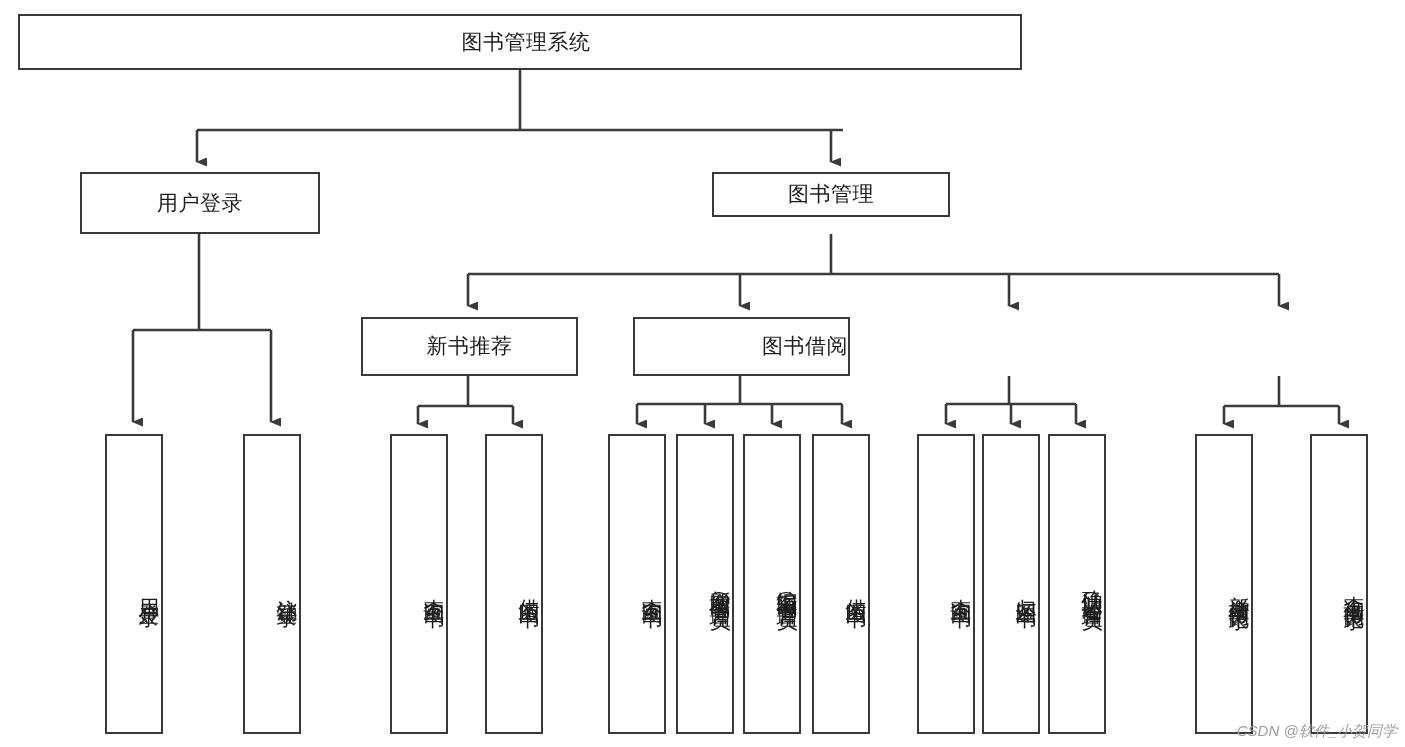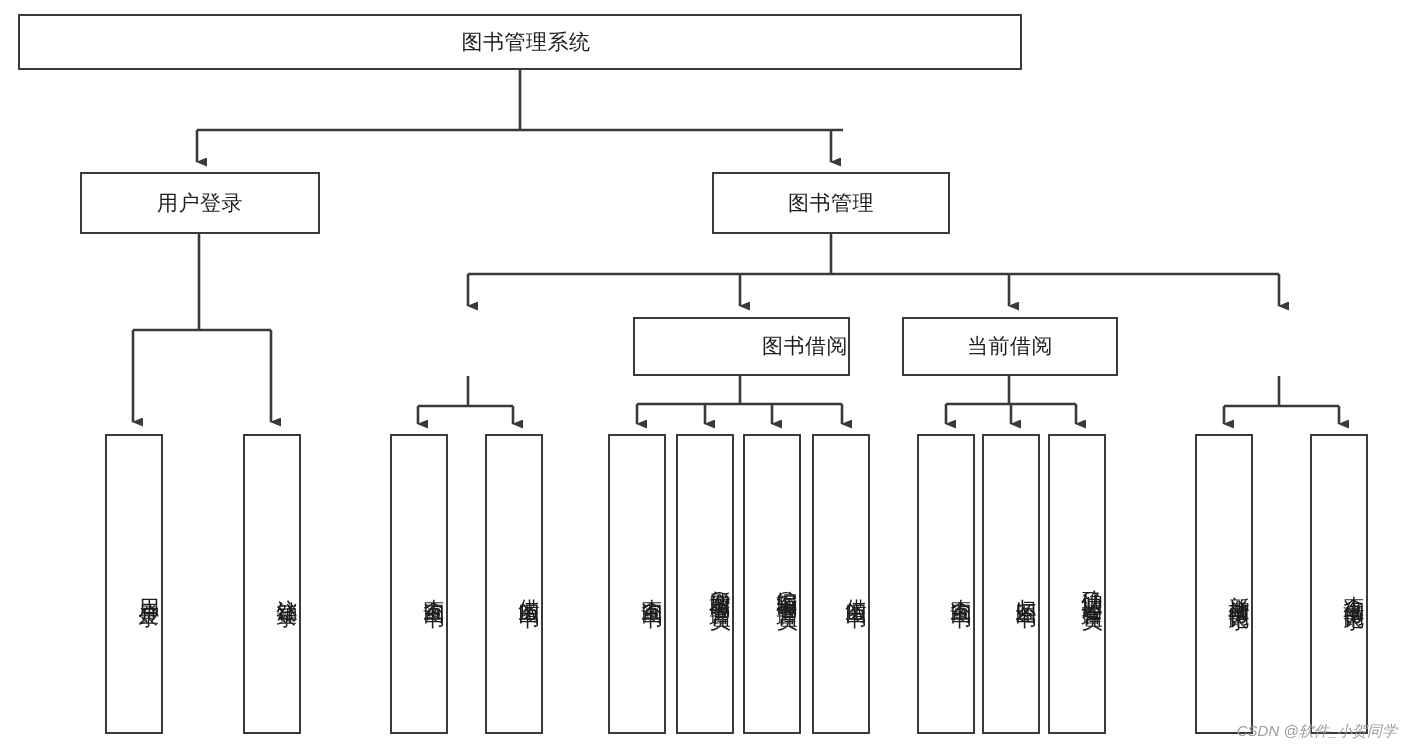--- a/index.html
+++ b/index.html
@@ -116,29 +116,29 @@
     </g>
   </svg>
 
   <div class="node horiz" style="left:18px; top:14px; width:1004px; height:56px;padding-left:12px;">
     <span>图书管理系统</span>
   </div>
 
   <div class="node horiz" style="left:80px; top:172px; width:240px; height:62px;">
     <span>用户登录</span>
   </div>
-  <div class="node horiz" style="left:712px; top:172px; width:238px; height:62px;">
+  <div class="node horiz" style="left:712px; top:172px; width:238px; height:45px;">
     <span>图书管理</span>
   </div>
 
+  <div class="node horiz" style="left:361px; top:317px; width:217px; height:59px;">
+    <span>新书推荐</span>
+  </div>
   <div class="node horiz" style="left:633px; top:317px; width:217px; height:59px;justify-content:flex-end;">
     <span>图书借阅</span>
-  </div>
-  <div class="node horiz" style="left:902px; top:317px; width:216px; height:59px;">
-    <span>当前借阅</span>
   </div>
 
   <div class="node vert" style="left:105px; top:434px; width:58px; height:300px;">
     <span>用户登录</span>
   </div>
   <div class="node vert" style="left:243px; top:434px; width:58px; height:300px;">
     <span>注销登录</span>
   </div>
 
   <div class="node vert" style="left:390px; top:434px; width:58px; height:300px;">

